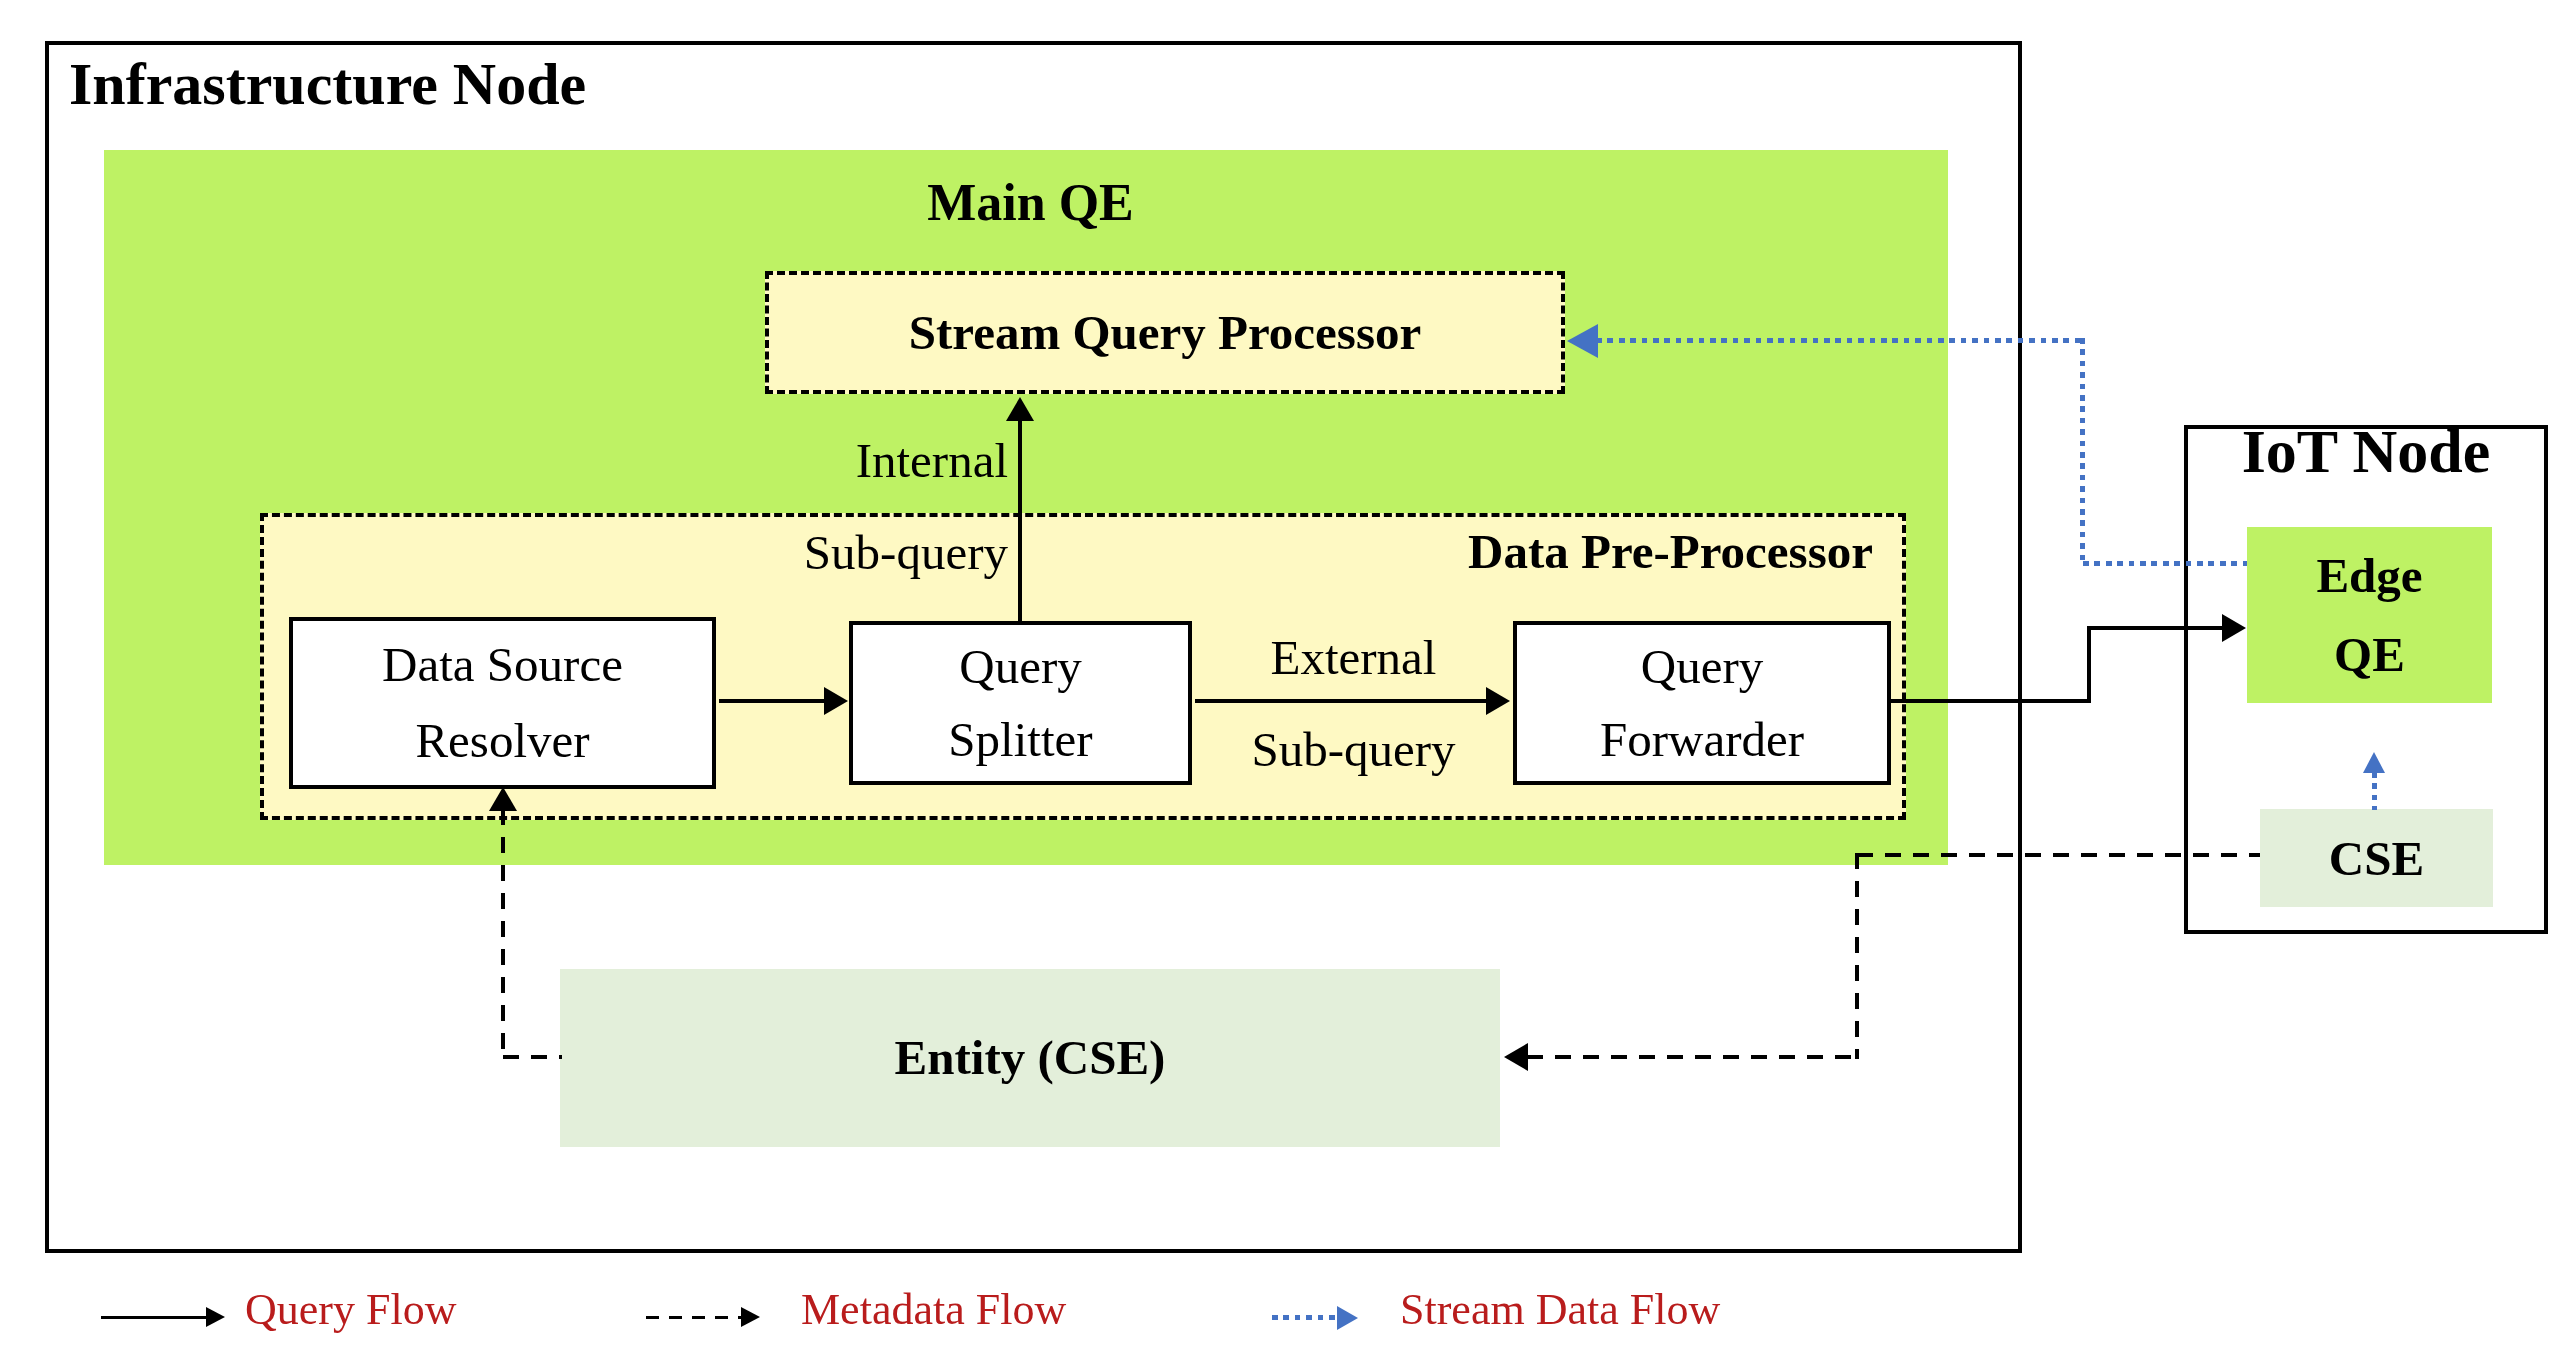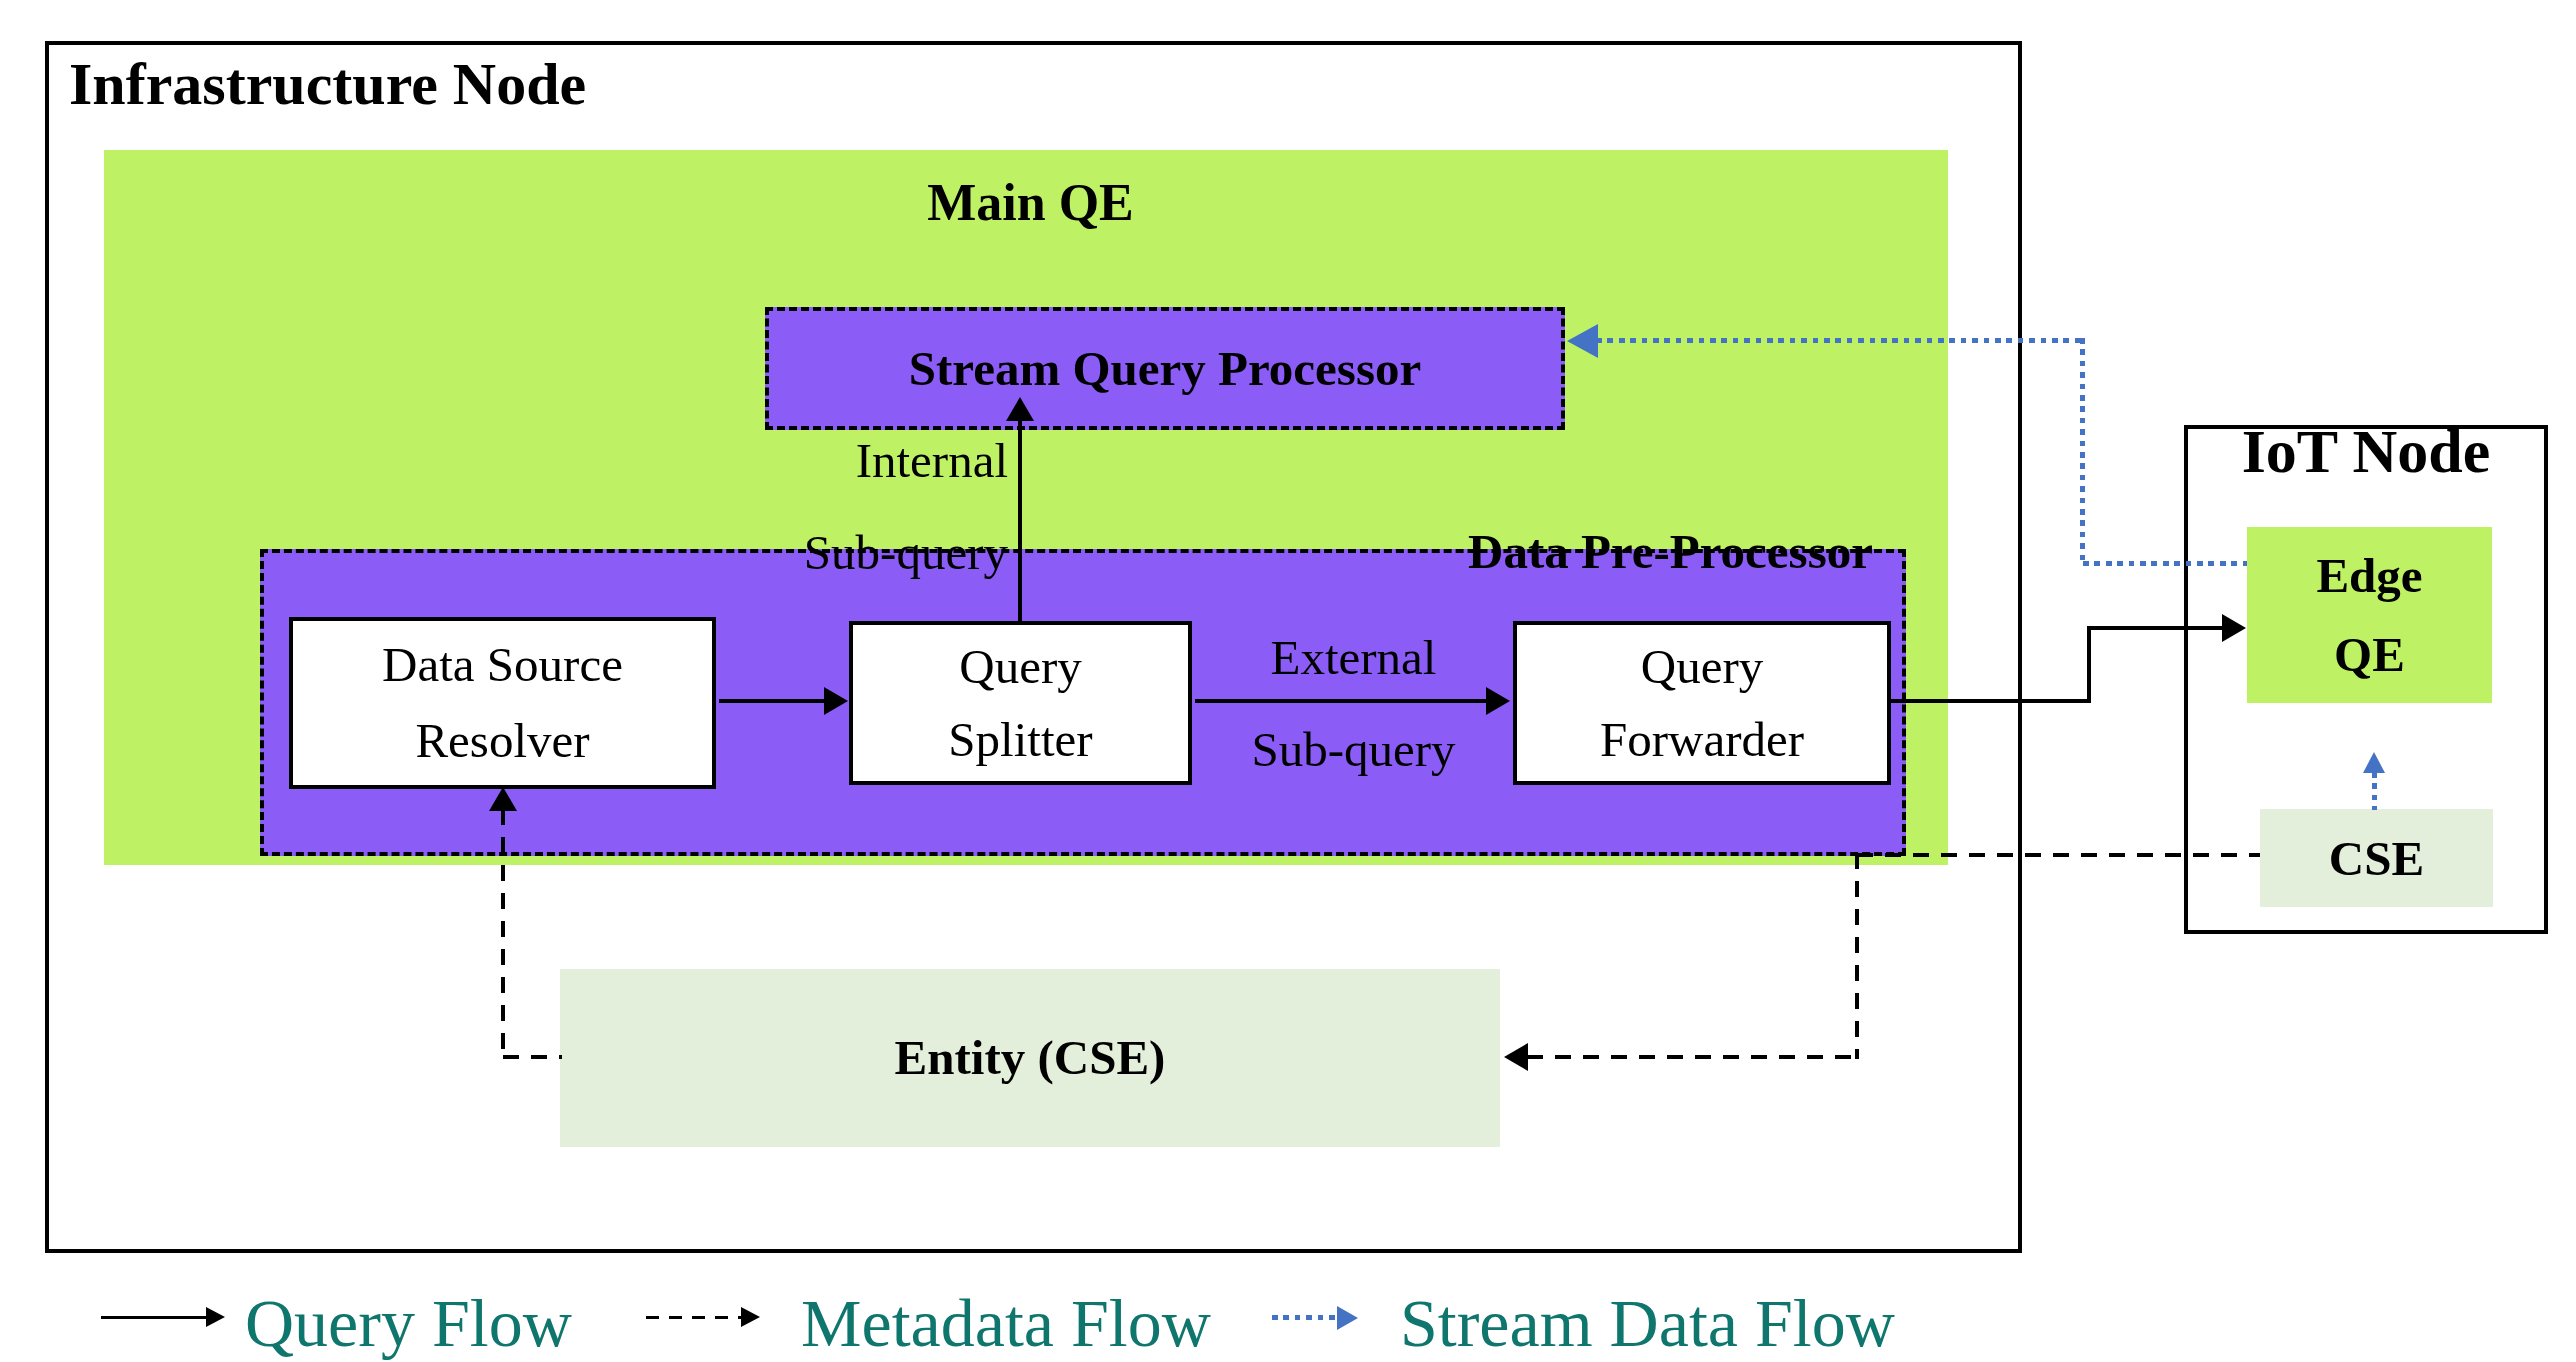--- a/index.html
+++ b/index.html
@@ -6,21 +6,21 @@
   .canvas{
     position:relative;width:2576px;height:1363px;background:#ffffff;
     font-family:"Liberation Serif","DejaVu Serif",serif;color:#000;overflow:hidden;
   }
   .abs{position:absolute;box-sizing:border-box;}
   .t{position:absolute;white-space:nowrap;line-height:1.12;}
   .b{font-weight:bold;}
   .ctr{display:flex;flex-direction:column;align-items:center;justify-content:center;text-align:center;}
   
   .fill-gray{background:#bef264;}
-  .fill-blue{background:#8b5cf6;margin-top:36px;}
+  .fill-blue{background:#fef9c3;}
   .fill-green{background:#e3efda;}
   
   .solid-border{border:4.1px solid #000;}
   .dash-border{border:4.1px dashed #000;}
   
   .hsolid{position:absolute;height:4.1px;background:#000;}
   .vsolid{position:absolute;width:4.1px;background:#000;}
   .hdash{position:absolute;height:4.1px;background:repeating-linear-gradient(90deg,#000 0 16.4px,transparent 16.4px 28px);}
   .vdash{position:absolute;width:4.1px;background:repeating-linear-gradient(180deg,#000 0 16.4px,transparent 16.4px 28px);}
   .hdot{position:absolute;height:4.9px;background:repeating-linear-gradient(90deg,#4472c4 0 5.7px,transparent 5.7px 11.4px);}
@@ -28,21 +28,21 @@
   
   .ah{position:absolute;width:0;height:0;}
   .ah-r{border-top:14px solid transparent;border-bottom:14px solid transparent;border-left:24.5px solid #000;}
   .ah-l{border-top:14px solid transparent;border-bottom:14px solid transparent;border-right:24.5px solid #000;}
   .ah-u{border-left:14px solid transparent;border-right:14px solid transparent;border-bottom:24.5px solid #000;}
   .ah-l-blue{border-top:17px solid transparent;border-bottom:17px solid transparent;border-right:31px solid #4472c4;}
   .ah-u-blue{border-left:11.4px solid transparent;border-right:11.4px solid transparent;border-bottom:21px solid #4472c4;}
   .ah-r-sm{border-top:10.6px solid transparent;border-bottom:10.6px solid transparent;border-left:19.6px solid #000;}
   .ah-r-blue-sm{border-top:12.3px solid transparent;border-bottom:12.3px solid transparent;border-left:21px solid #4472c4;}
   .lbl60{font-size:49px;}
-  .legend-text{font-size:68px;color:#0f766e;}
+  .legend-text{font-size:44px;color:#b91c1c;}
 </style>
 </head>
 <body>
 
 <div class="canvas">
 
   <div class="abs solid-border" style="left:45px;top:41px;width:1977px;height:1212px;"></div>
   <div class="t b" style="left:69px;top:51px;font-size:60px;">Infrastructure Node</div>
 
   <div class="abs fill-gray" style="left:104px;top:150px;width:1844px;height:715px;"></div>

